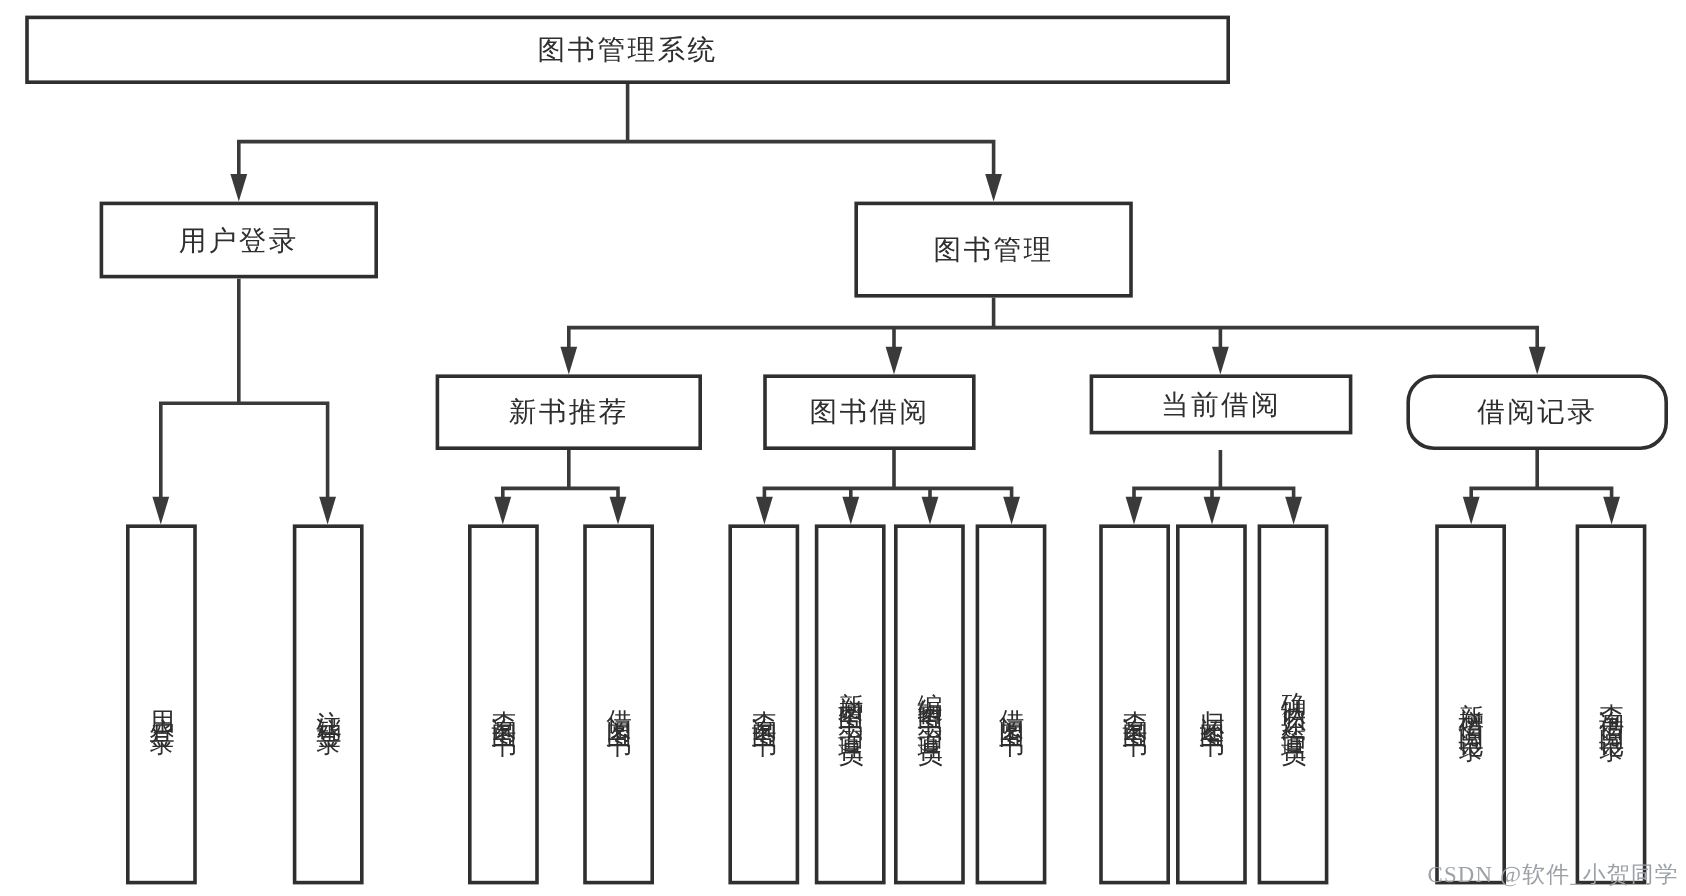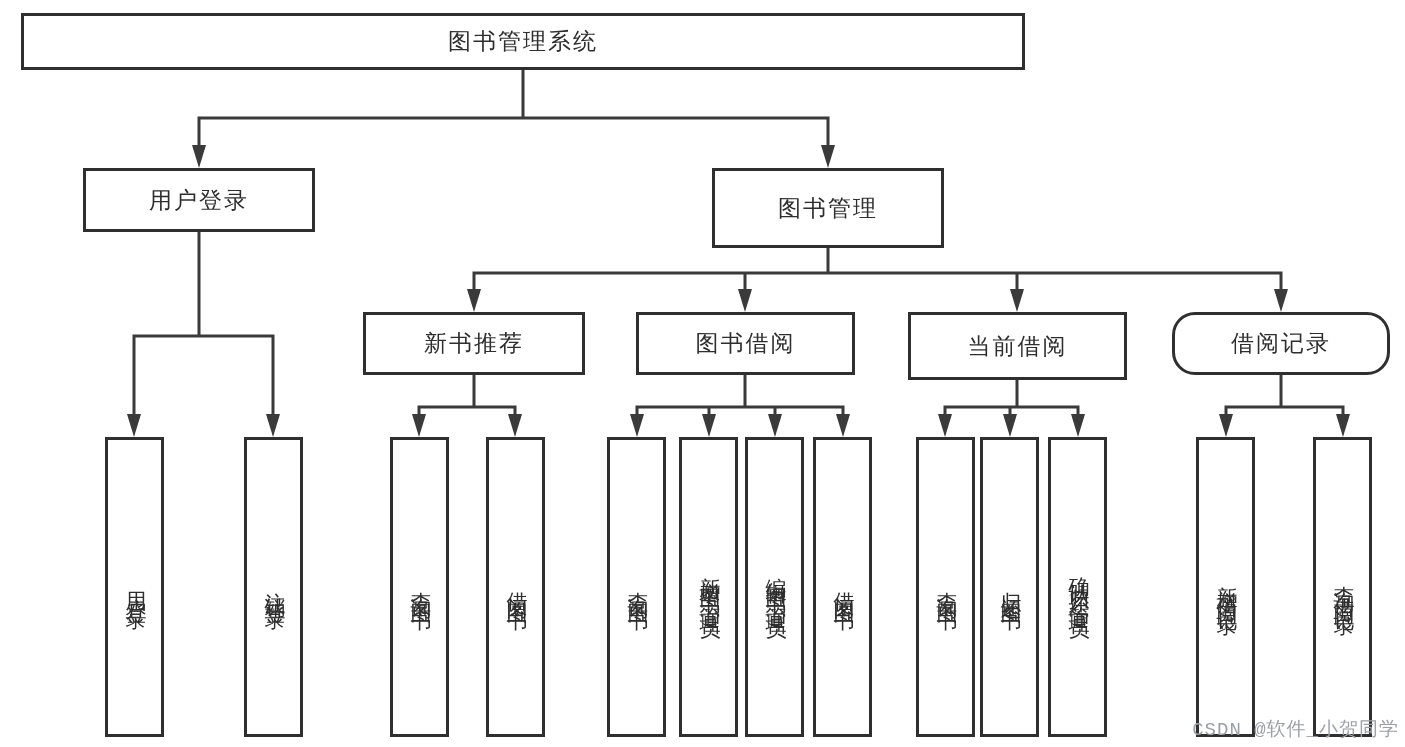--- a/index.html
+++ b/index.html
@@ -1,21 +1,21 @@
 <!DOCTYPE html>
 <html style="--line: #3a3a3a; --border: #2f2f2f; --text: #2e2e2e; --watermark: #9ca1a7; --background: #ffffff;"><head>
 <meta charset="utf-8">
 <style>
   html, body { margin: 0; padding: 0; }
   .canvas {
     position: relative;
     width: 1405px;
     height: 747px;
     background: var(--background, #ffffff);
-    font-family: Liberation Mono, monospace;
+    font-family: Liberation Serif, serif;
     overflow: hidden;
     text-align: center;
   }
   .wires {
     position: absolute;
     left: 0; top: 0;
     width: 1405px; height: 747px;
     pointer-events: none;
   }
   .ln { stroke: var(--line, #3a3a3a); stroke-width: 3; fill: none; stroke-linejoin: miter; }
@@ -117,24 +117,24 @@
   <div class="node" style="left:83px; top:168px; width:232px; height:64px;">
     <span>用户登录</span>
   </div>
   <div class="node" style="left:712px; top:168px; width:232px; height:80px;">
     <span>图书管理</span>
   </div>
 
   <div class="node" style="left:363px; top:312px; width:222px; height:63px;">
     <span>新书推荐</span>
   </div>
-  <div class="node" style="left:636px; top:312px; width:219px; height:63px;">
+  <div class="node" style="left:636px; top:312px; width:177px; height:63px;">
     <span>图书借阅</span>
   </div>
-  <div class="node" style="left:908px; top:312px; width:219px; height:68px;">
+  <div class="node" style="left:908px; top:312px; width:219px; height:50px;">
     <span>当前借阅</span>
   </div>
   <div class="node" style="left:1172px; top:312px; width:218px; height:63px;border-radius:23px;">
     <span>借阅记录</span>
   </div>
 
   <div class="leaf" style="left:105px;">
     <span class="vtext">用户登录</span>
   </div>
   <div class="leaf" style="left:244px;">

